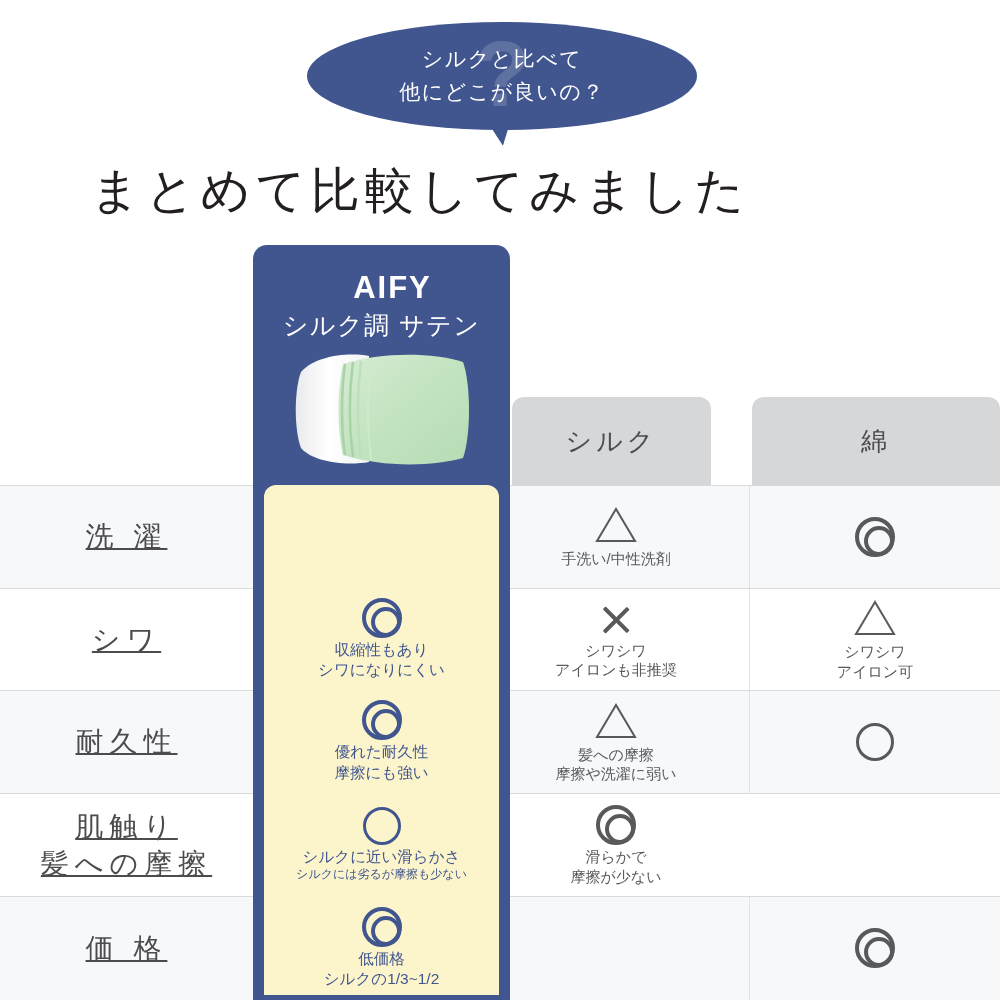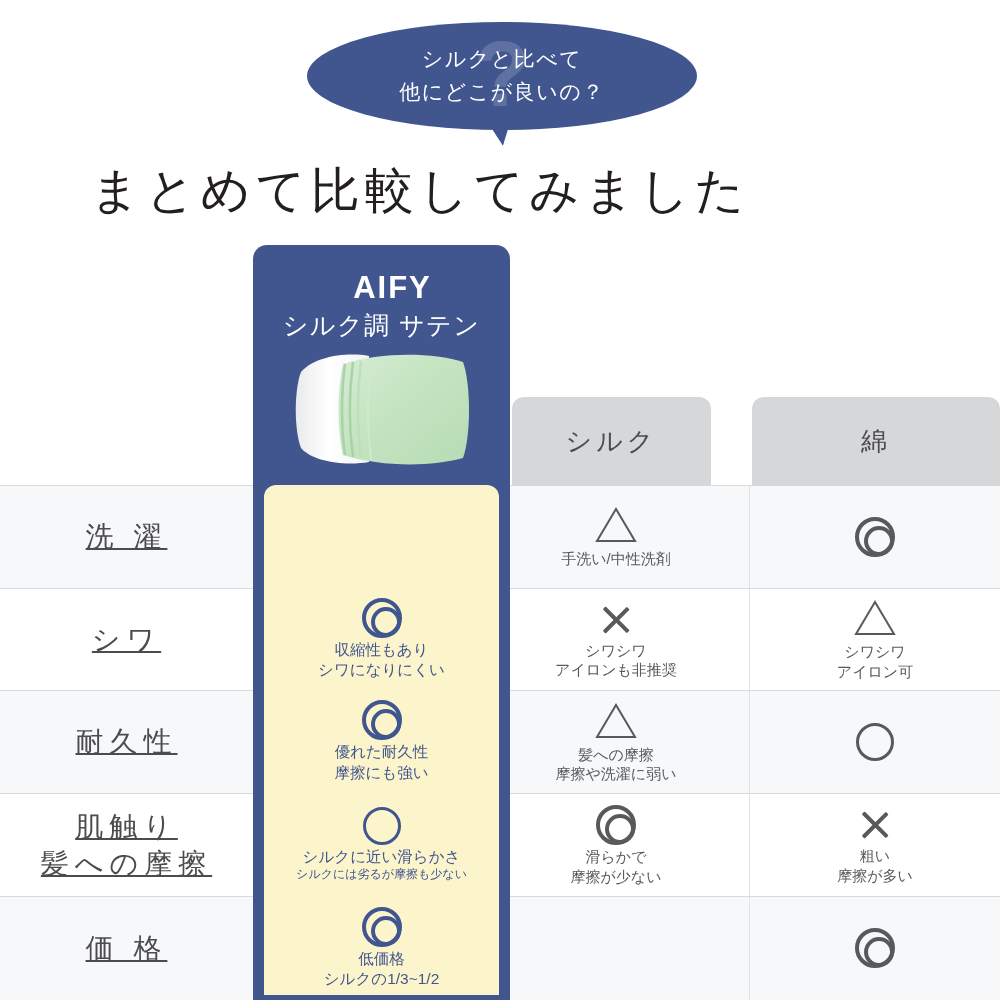--- a/index.html
+++ b/index.html
@@ -330,25 +330,20 @@
 
   <div class="row plain" style="top:548px;height:103px;">
     <div class="cell cell-label">
       <div class="label-txt" style="white-space:pre-line;">肌触り
 髪への摩擦</div>
     </div>
     <div class="cell cell-silk">
       <div class="mark m-dbl c-gray"></div>
       <div class="note">滑らかで
 摩擦が少ない</div>
-    </div>
-    <div class="cell cell-cotton">
-      <div class="mark m-x c-gray"></div>
-      <div class="note">粗い
-摩擦が多い</div>
     </div>
   </div>
 
   <div class="row alt" style="top:651px;height:104px;">
     <div class="cell cell-label">
       <div class="label-txt">価 格</div>
     </div>
     <div class="cell cell-cotton">
       <div class="mark m-dbl c-gray"></div>
       <div class="note"></div>

